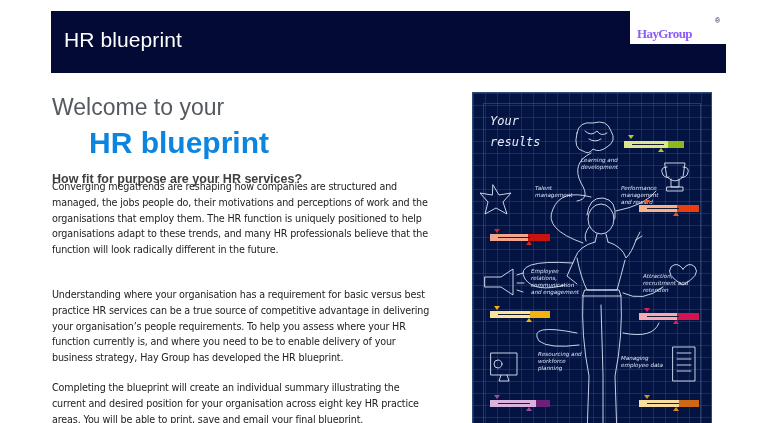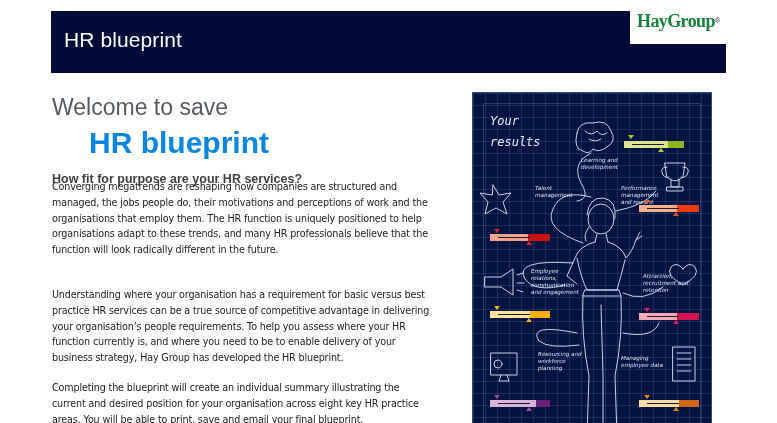--- a/index.html
+++ b/index.html
@@ -14,23 +14,23 @@
   }
   .header-title {
     position: absolute; left: 13px; top: 17px;
     color: #ffffff; font-size: 21px; letter-spacing: 0.1px;
   }
   .logo-box {
     position: absolute; right: 0; top: 0; width: 96px; height: 33px;
     background: #ffffff;
   }
   .logo-text {
-    position: absolute; left: 7px; top: 0;
+    position: absolute; left: 7px; top: 15px;
     font-family: "Liberation Serif", serif; font-weight: bold;
-    font-size: 18px; color: #15803d; letter-spacing: -0.6px;
+    font-size: 13px; color: #8b5cf6; letter-spacing: -0.6px;
   }
   .logo-reg {
     position: absolute; left: 85px; top: 6px; font-size: 7px; color: #0b1a4d;
   }
   .welcome {
     position: absolute; left: 52px; top: 94px;
     font-size: 23px; color: #555a60;
   }
   .big-title {
     position: absolute; left: 89px; top: 126px;
@@ -98,21 +98,21 @@
 <body>
 
 <div class="header">
   <div class="header-title">HR blueprint</div>
   <div class="logo-box">
     <span class="logo-text">HayGroup</span>
     <span class="logo-reg">®</span>
   </div>
 </div>
 
-<div class="welcome">Welcome to save</div>
+<div class="welcome">Welcome to your</div>
 <div class="big-title">HR blueprint</div>
 <div class="subhead">How fit for purpose are your HR services?</div>
 <div class="para p1">Converging megatrends are reshaping how companies are structured and managed, the jobs people do, their motivations and perceptions of work and the organisations that employ them. The HR function is uniquely positioned to help organisations adapt to these trends, and many HR professionals believe that the function will look radically different in the future.</div>
 <div class="para p2">Understanding where your organisation has a requirement for basic versus best practice HR services can be a true source of competitive advantage in delivering your organisation’s people requirements. To help you assess where your HR function currently is, and where you need to be to enable delivery of your business strategy, Hay Group has developed the HR blueprint.</div>
 <div class="para p3">Completing the blueprint will create an individual summary illustrating the current and desired position for your organisation across eight key HR practice areas. You will be able to print, save and email your final blueprint.</div>
 
 <div class="illus">
   <div class="illus-inner"></div>
   <div class="your-results" style="white-space:pre-line">Your
 results</div>

